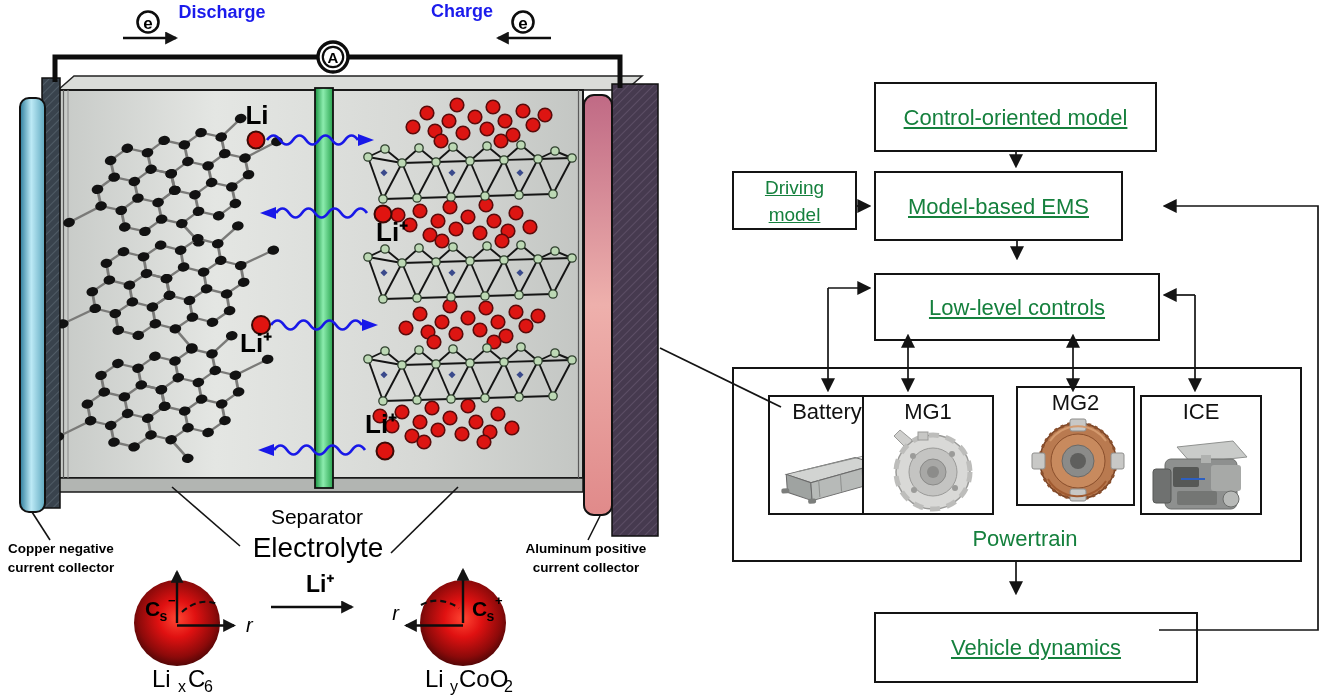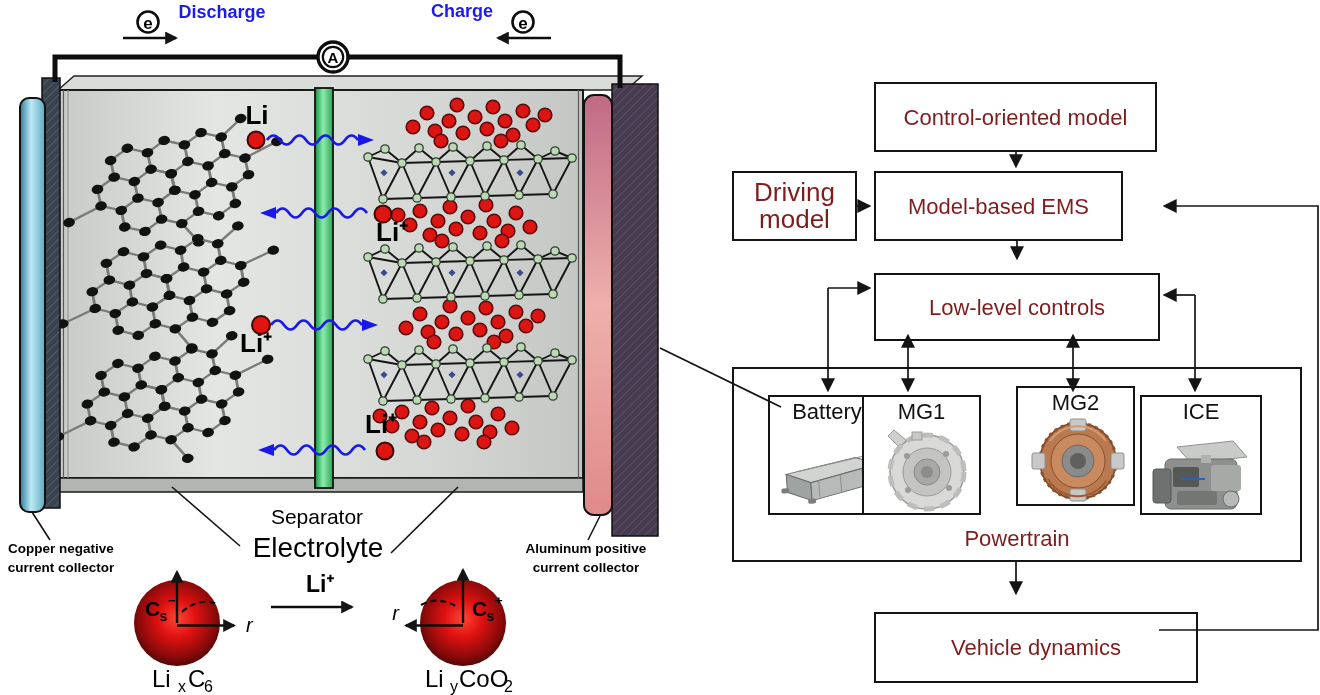--- a/index.html
+++ b/index.html
@@ -1,23 +1,23 @@
 <!DOCTYPE html>
 <html><head>
 <meta charset="utf-8">
 <style>
   html,body{margin:0;padding:0;background:#fff;}
   #stage{position:relative;width:1320px;height:695px;background:#fff;overflow:hidden;
          font-family:"Liberation Sans",sans-serif;color:#111;}
   svg text{font-family:"Liberation Sans",sans-serif;}
   .box{position:absolute;border:2px solid #141414;background:#fff;display:flex;
        align-items:center;justify-content:center;text-align:center;font-size:22px;
-       color:#7f1d1d;box-sizing:border-box;z-index:2;line-height:27px;}
+       color:#15803d;box-sizing:border-box;z-index:2;line-height:27px;text-decoration:underline;}
   .pt{justify-content:flex-start;align-items:flex-end;}
-  .pt-label{position:absolute;bottom:8px;left:0;width:100%;text-align:center;font-size:22px;}
+  .pt-label{position:absolute;bottom:8px;left:8px;width:100%;text-align:center;font-size:22px;}
   .comp{position:absolute;border:2px solid #141414;background:#fff;box-sizing:border-box;
         display:flex;flex-direction:column;align-items:center;z-index:2;}
   .comp-label{font-size:22px;margin-top:2px;}
   .comp-img{flex:1;display:flex;align-items:center;justify-content:center;}
   #overlay{position:absolute;left:0;top:0;z-index:3;pointer-events:none;}
   #cellsvg{position:absolute;left:0;top:0;z-index:1;}
 </style>
 </head>
 <body>
 
@@ -694,21 +694,21 @@
     <text x="425" y="687" font-size="24">Li</text>
     <text x="450" y="692" font-size="16">y</text>
     <text x="459" y="687" font-size="24">CoO</text>
     <text x="504" y="692" font-size="16">2</text>
   </g>
 </svg>
 
 <div class="box" style="left:874px;top:82px;width:283px;height:70px;">
   <span>Control-oriented model</span>
 </div>
-<div class="box" style="left:732px;top:171px;width:125px;height:70px;flex-direction:column;font-size:26px;">
+<div class="box" style="left:732px;top:171px;width:125px;height:59px;flex-direction:column;font-size:19px;">
   <span>Driving</span>
   <span>model</span>
 </div>
 <div class="box" style="left:874px;top:171px;width:249px;height:70px;">
   <span>Model-based EMS</span>
 </div>
 <div class="box" style="left:874px;top:273px;width:286px;height:68px;">
   <span>Low-level controls</span>
 </div>
 
@@ -729,21 +729,21 @@
         <line x1="62" y1="36" x2="62" y2="53" stroke="#8d8f8d" stroke-width="1"></line>
         <line x1="84" y1="32" x2="84" y2="49" stroke="#8d8f8d" stroke-width="1"></line>
         <rect x="92" y="28" width="9" height="12" fill="#707270"></rect>
         <circle cx="90" cy="30" r="2" fill="#c84a1e"></circle>
         <rect x="2" y="46" width="8" height="5" rx="2" fill="#7c7e7c"></rect>
         <rect x="28" y="58" width="8" height="5" rx="2" fill="#7c7e7c"></rect>
       </g>
     </svg>
   </div>
 </div>
-<div class="comp" style="left:862px;top:395px;width:119px;height:120px;justify-content:space-between;">
+<div class="comp" style="left:862px;top:395px;width:132px;height:120px;justify-content:space-between;">
   <div class="comp-label">MG1</div>
   <div class="comp-img">
     <svg width="100" height="86" viewBox="0 0 100 86">
       <g>
         <path d="M34 14 L22 4 L16 10 L30 24 Z" fill="#cfcfcd" stroke="#9a9a98"></path>
         <circle cx="55" cy="46" r="37" fill="#d9d9d7" stroke="#9a9a98" stroke-width="1.5"></circle>
         <circle cx="55" cy="46" r="37" fill="none" stroke="#bdbdbb" stroke-width="5" stroke-dasharray="10 7"></circle>
         <circle cx="55" cy="46" r="24" fill="#c4c4c2" stroke="#9a9a98"></circle>
         <circle cx="55" cy="46" r="13" fill="#a8a8a6" stroke="#8a8a88"></circle>
         <circle cx="55" cy="46" r="6" fill="#8c8c8a"></circle>

